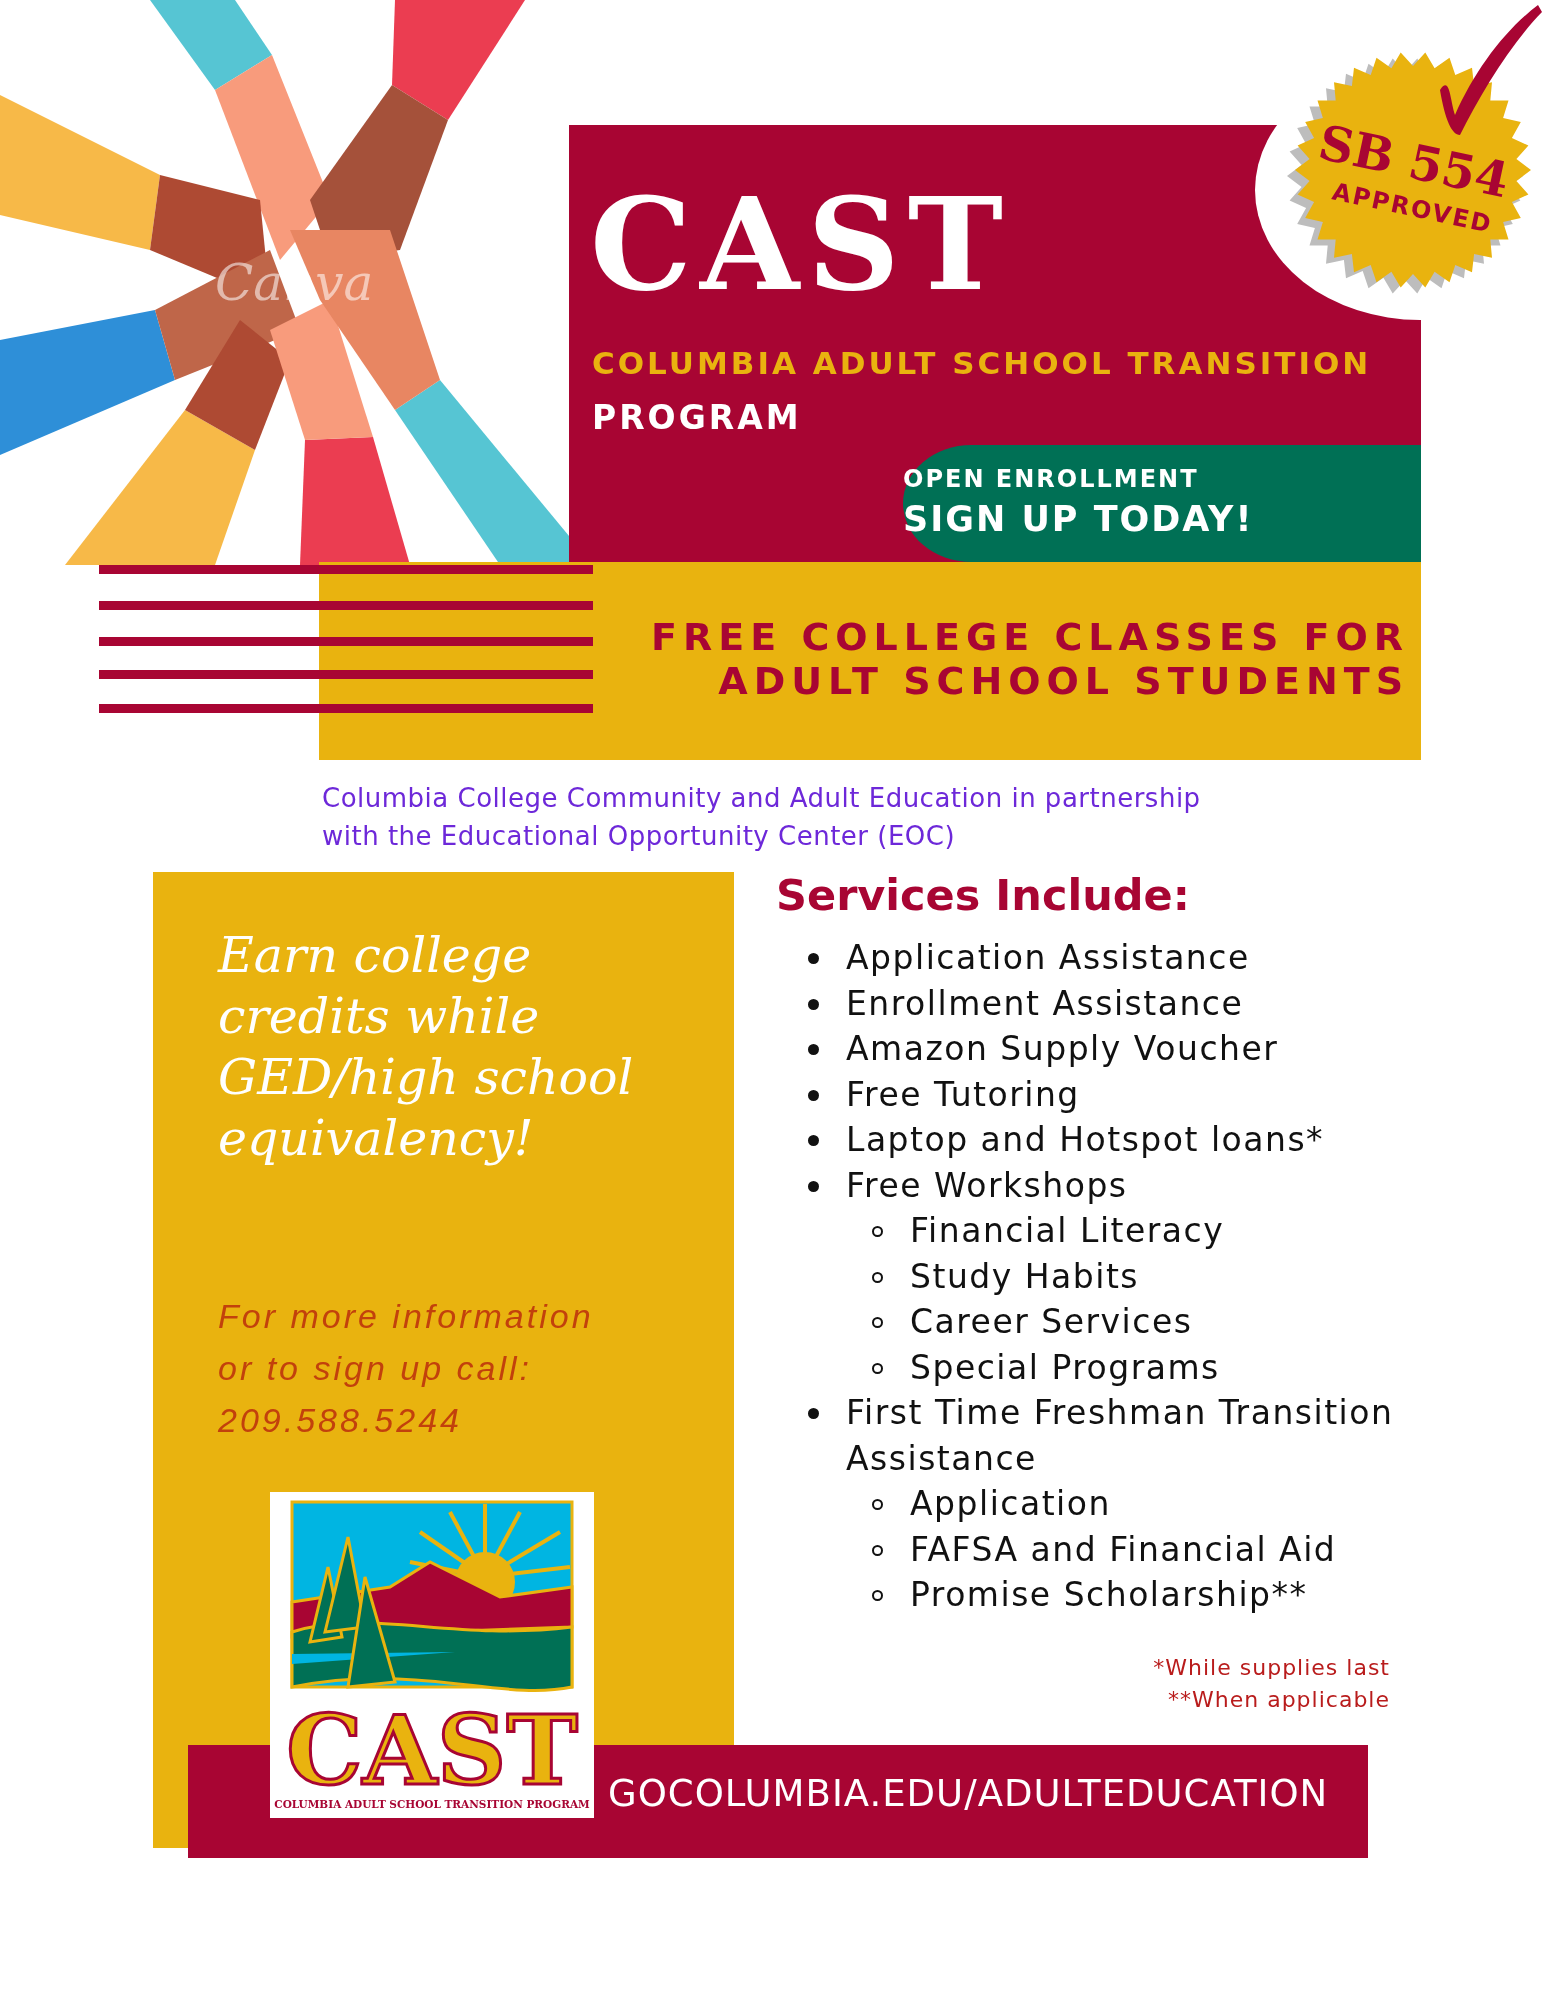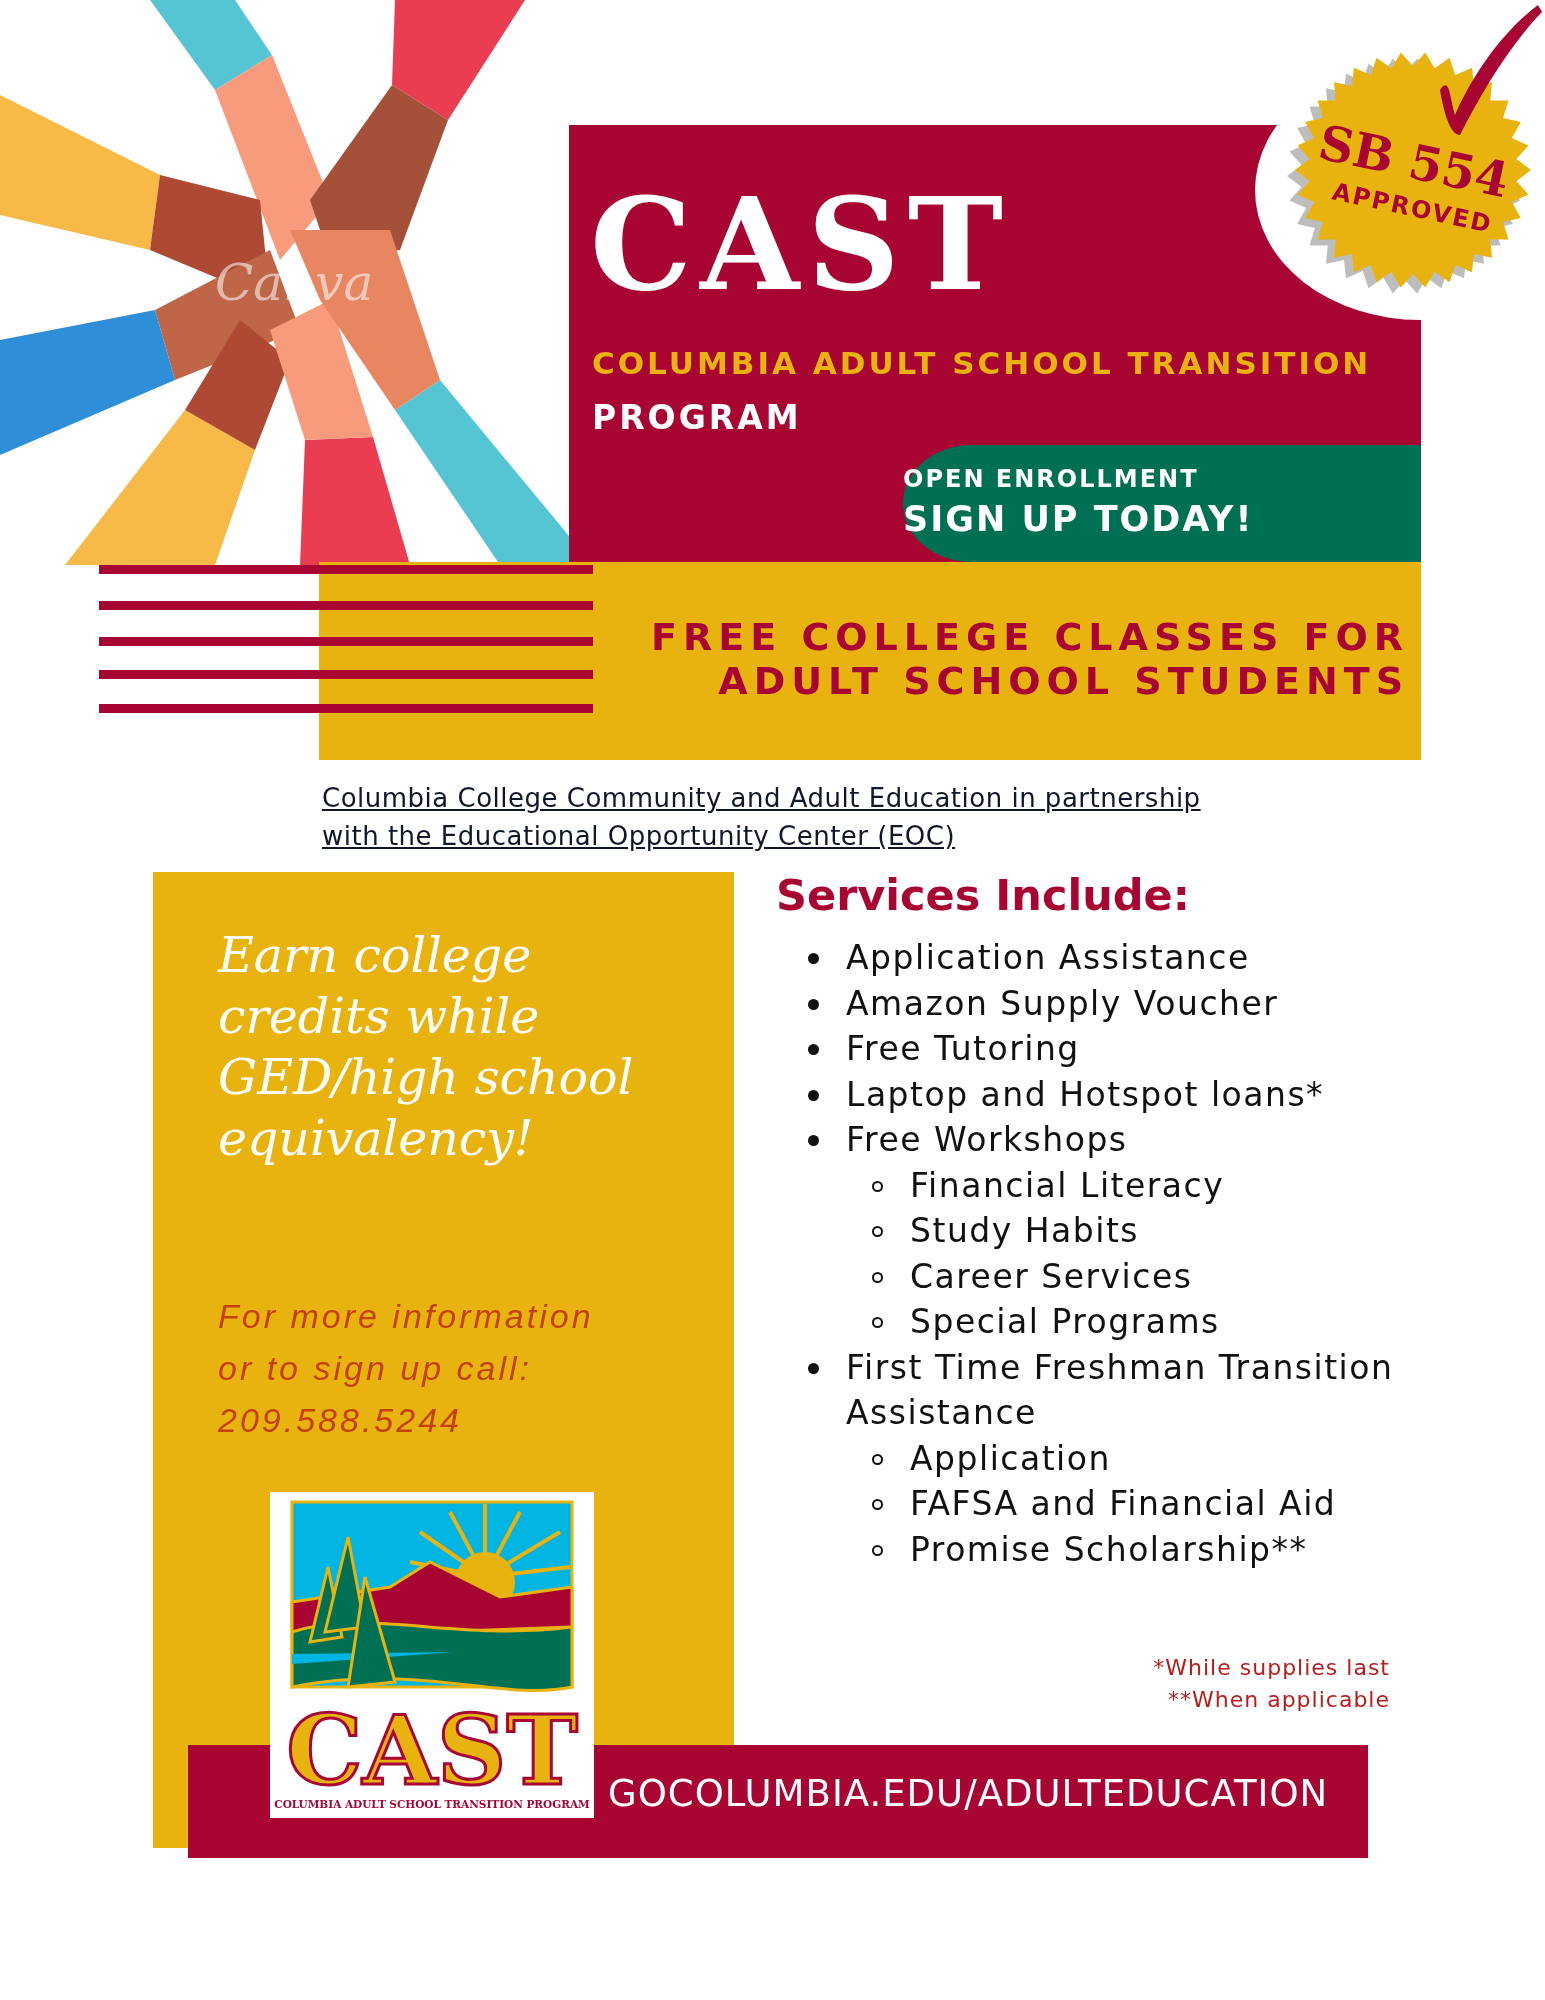--- a/index.html
+++ b/index.html
@@ -23,21 +23,21 @@
   #enroll-pill .l2 { display: block; margin-top: 6px; font-weight: bold; font-size: 35px; letter-spacing: 2px; }
 
   
   #yellow-band { left: 319px; top: 562px; width: 1102px; height: 198px; background: #E9B30F; }
   #free-classes { right: 136px; top: 615px; text-align: right; font-family: "DejaVu Sans", sans-serif; font-weight: bold; font-size: 38px; letter-spacing: 6px; line-height: 44px; color: #A80533; }
 
   
   .stripe { left: 99px; width: 494px; height: 9px; background: #A80533; }
 
   
-  #partnership { left: 322px; top: 779px; font-size: 26px; line-height: 38px; color: #0f172a; letter-spacing: 0.5px; text-decoration: underline; }
+  #partnership { left: 322px; top: 779px; font-size: 26px; line-height: 38px; color: #6d28d9; letter-spacing: 0.5px; }
 
   
   #left-card { left: 153px; top: 872px; width: 581px; height: 976px; background: #E9B30F; }
   #earn-text { left: 218px; top: 925px; width: 500px; font-family: "DejaVu Serif", serif; font-style: italic; font-size: 49px; line-height: 61px; color: #fff; }
   #more-info { left: 218px; top: 1290px; width: 500px; font-family: Liberation Sans, sans-serif; font-style: italic; font-size: 34px; line-height: 52px; letter-spacing: 3px; color: #c2410c; }
 
   
   #logo-box { left: 270px; top: 1492px; width: 324px; height: 326px; background: #fff; }
 
   
@@ -150,20 +150,21 @@
     <polygon points="55,140 78,45 95,135" fill="#007055" stroke="#E9B30F" stroke-width="3"></polygon>
     <polygon points="78,195 95,85 125,190" fill="#007055" stroke="#E9B30F" stroke-width="3"></polygon>
     <text x="162" y="292" text-anchor="middle" font-family="DejaVu Serif, serif" font-weight="bold" font-size="96" fill="#E9B30F" stroke="#A80533" stroke-width="3">CAST</text>
     <text x="162" y="316" text-anchor="middle" font-family="DejaVu Serif, serif" font-weight="bold" font-size="10.5" fill="#A80533">COLUMBIA ADULT SCHOOL TRANSITION PROGRAM</text>
   </svg>
 </div>
 
 <div id="services-heading" class="abs">Services Include:</div>
 <ul id="services-list" class="abs">
   <li><span class="bullet"></span><span>Application Assistance</span></li>
+  <li><span class="bullet"></span><span>Enrollment Assistance</span></li>
   <li><span class="bullet"></span><span>Amazon Supply Voucher</span></li>
   <li><span class="bullet"></span><span>Free Tutoring</span></li>
   <li><span class="bullet"></span><span>Laptop and Hotspot loans*</span></li>
   <li><span class="bullet"></span><span>Free Workshops</span></li>
   <li class="sub"><span class="bullet"></span><span>Financial Literacy</span></li>
   <li class="sub"><span class="bullet"></span><span>Study Habits</span></li>
   <li class="sub"><span class="bullet"></span><span>Career Services</span></li>
   <li class="sub"><span class="bullet"></span><span>Special Programs</span></li>
   <li><span class="bullet"></span><span>First Time Freshman Transition</span></li>
   <li><span>Assistance</span></li>

